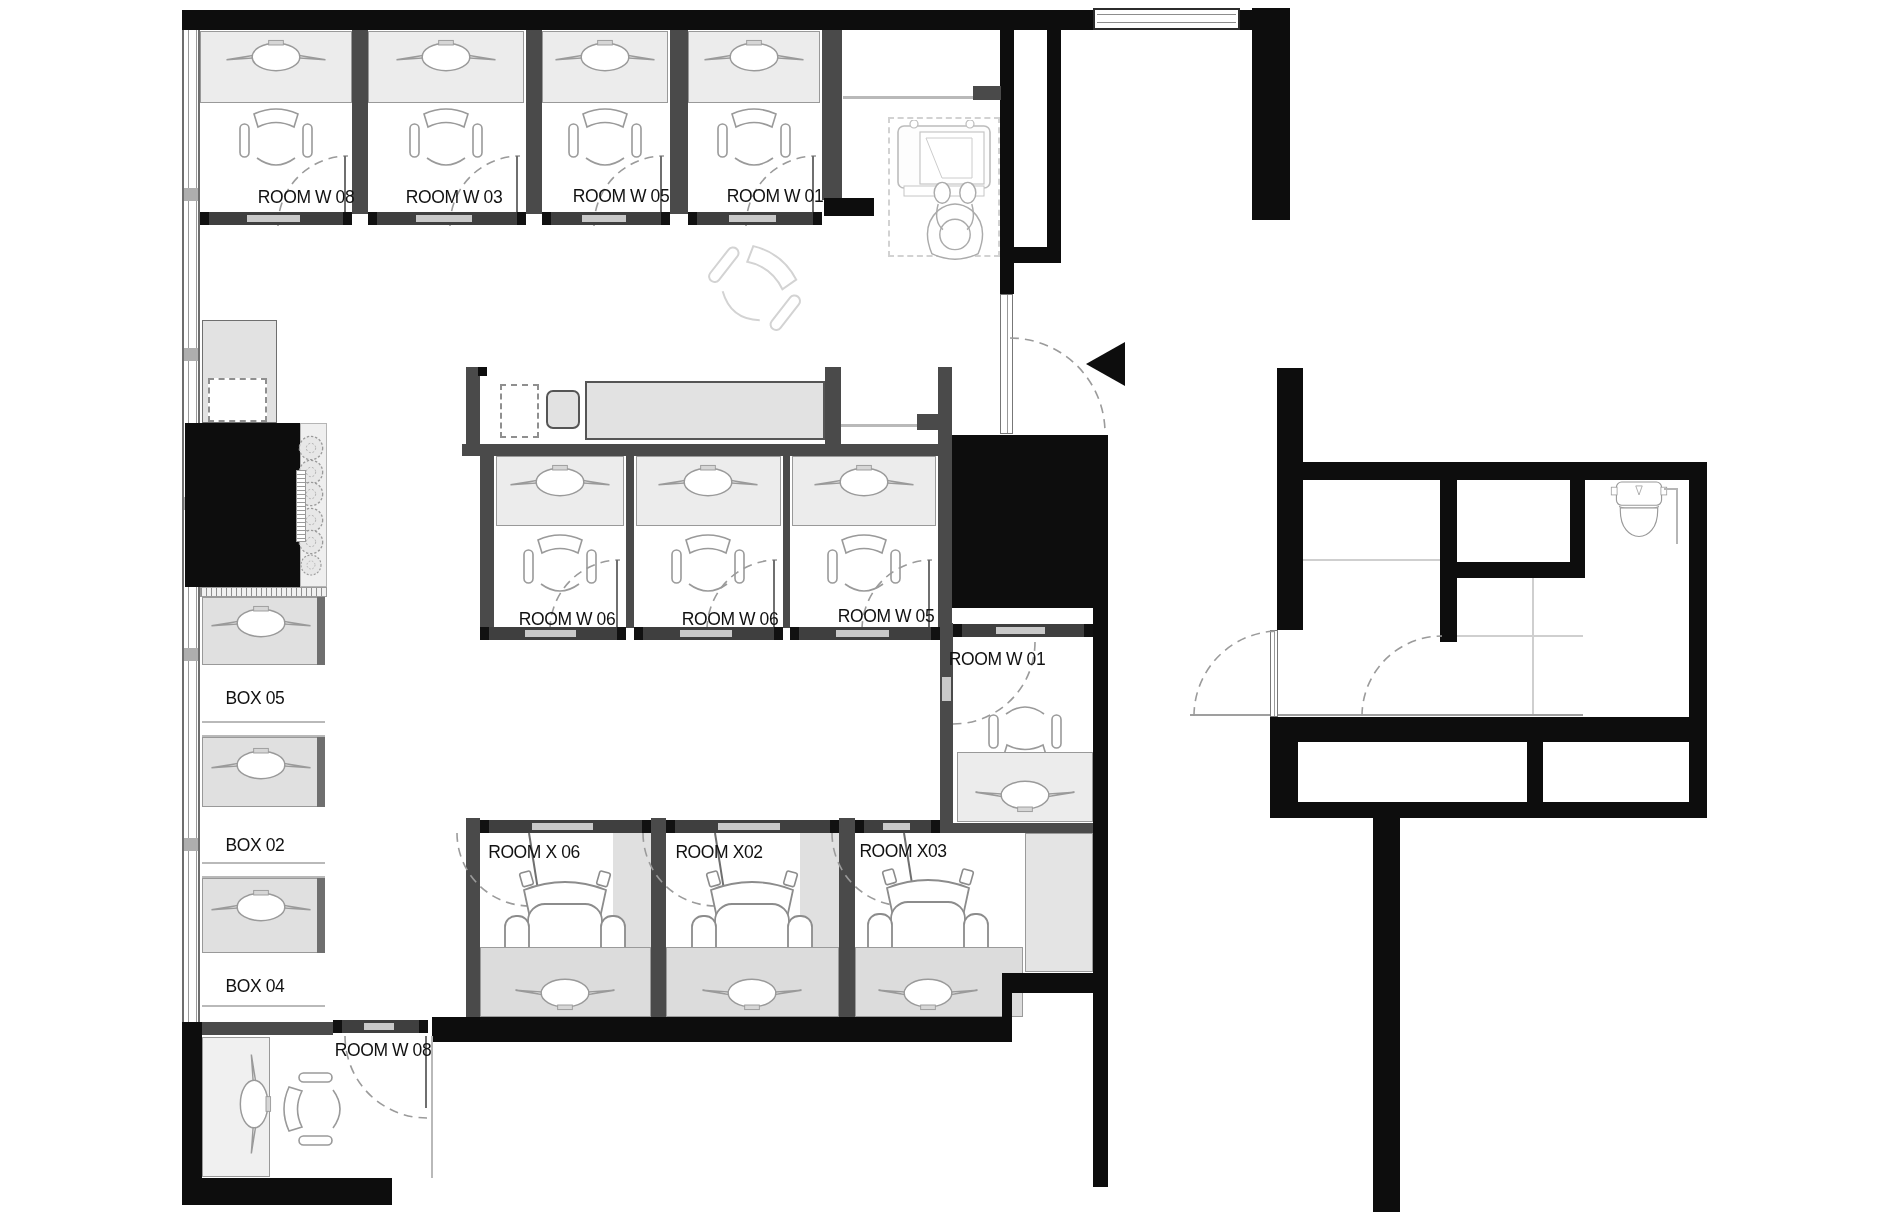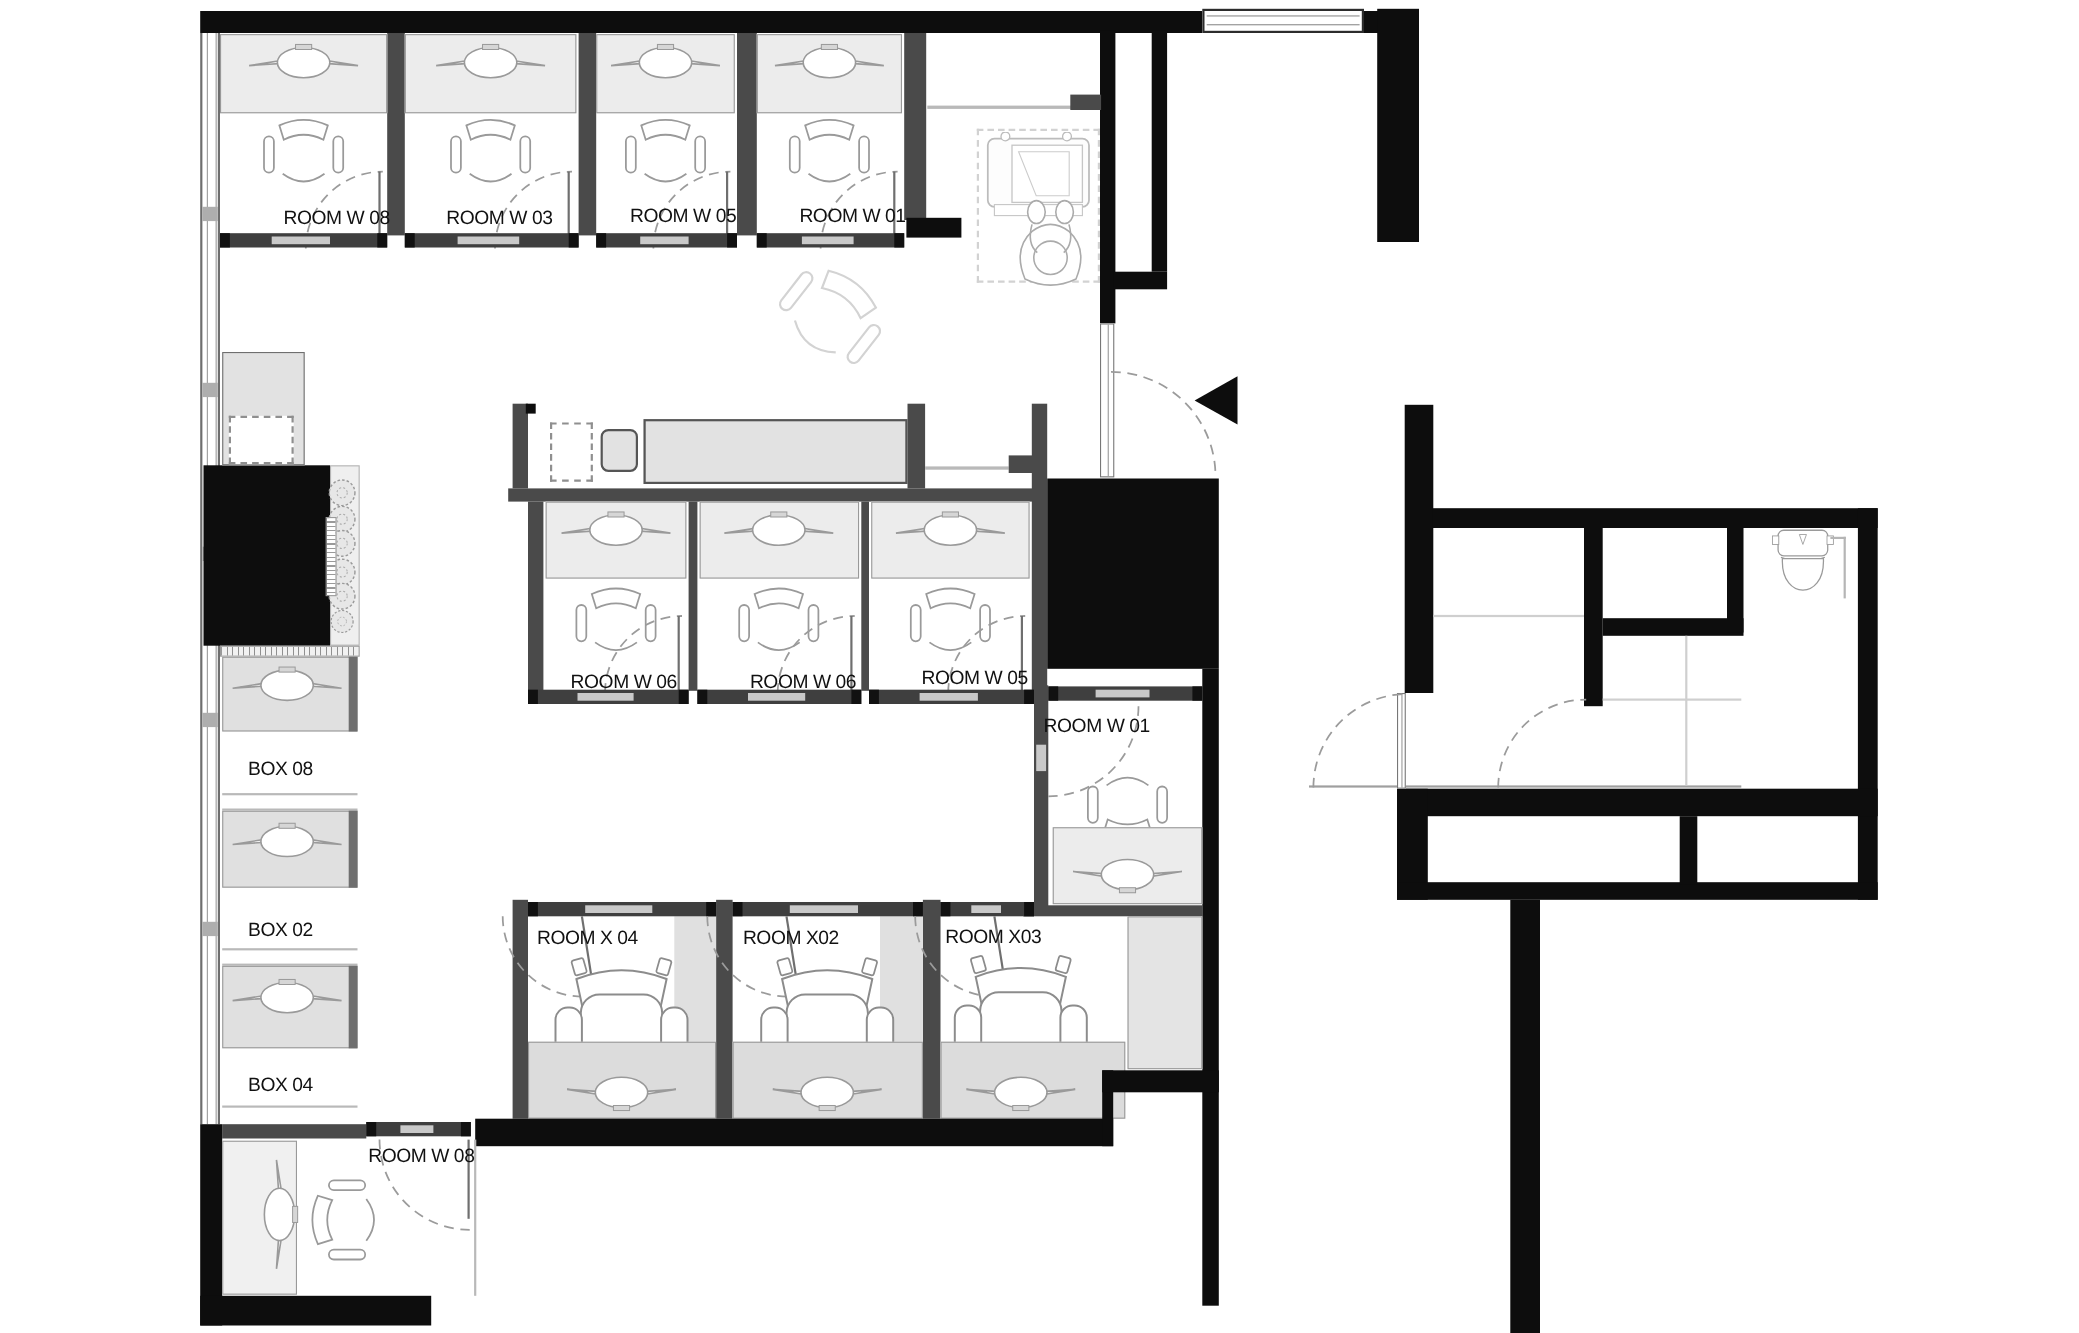--- a/index.html
+++ b/index.html
@@ -308,21 +308,21 @@
       <use href="#monitor"></use>
     </svg>
   <div class="thin" style="left:202px;top:862px;width:123px;height:2px"></div>
   <div class="thin" style="left:202px;top:876px;width:123px;height:2px"></div>
   <div class="desk" style="left:202px;top:878px;width:123px;height:75px;background:#e0e0e0"></div>
   <div class="boxdark" style="left:317px;top:878px;width:8px;height:75px"></div>
   <svg class="glyph" style="left:206px;top:880px" width="110" height="52">
       <use href="#monitor"></use>
     </svg>
   <div class="thin" style="left:202px;top:1005px;width:123px;height:2px"></div>
-  <div class="lbl" style="left:255px;top:699px">BOX 08</div>
+  <div class="lbl" style="left:255px;top:699px">BOX 05</div>
   <div class="lbl" style="left:255px;top:846px">BOX 02</div>
   <div class="lbl" style="left:255px;top:987px">BOX 04</div>
 
   <div class="pw" style="left:466px;top:818px;width:14px;height:199px"></div>
   <div class="pw" style="left:651px;top:818px;width:15px;height:199px"></div>
   <div class="pw" style="left:839px;top:818px;width:16px;height:199px"></div>
   <div class="abs" style="left:613px;top:833px;width:38px;height:114px;background:#e0e0e0"></div>
   <div class="abs" style="left:800px;top:833px;width:39px;height:114px;background:#e0e0e0"></div>
   <div class="track" style="left:480px;top:820px;width:171px"></div>
   <div class="track" style="left:666px;top:820px;width:173px"></div>
@@ -355,21 +355,21 @@
   <div class="deskx" style="left:855px;top:947px;width:168px;height:70px"></div>
   <svg class="glyph" style="left:510px;top:968px;transform:scaleY(-1)" width="110" height="52">
       <use href="#monitor"></use>
     </svg>
   <svg class="glyph" style="left:697px;top:968px;transform:scaleY(-1)" width="110" height="52">
       <use href="#monitor"></use>
     </svg>
   <svg class="glyph" style="left:873px;top:968px;transform:scaleY(-1)" width="110" height="52">
       <use href="#monitor"></use>
     </svg>
-  <div class="lbl" style="left:534px;top:853px">ROOM X 04</div>
+  <div class="lbl" style="left:534px;top:853px">ROOM X 06</div>
   <div class="lbl" style="left:719px;top:853px">ROOM X02</div>
   <div class="lbl" style="left:903px;top:852px">ROOM X03</div>
 
   <div class="wall" style="left:432px;top:1017px;width:580px;height:25px"></div>
   <div class="wall" style="left:1002px;top:973px;width:10px;height:69px"></div>
   <div class="wall" style="left:1002px;top:973px;width:106px;height:20px"></div>
 
   <div class="pw" style="left:202px;top:1022px;width:131px;height:13px"></div>
   <div class="track" style="left:333px;top:1020px;width:95px"></div>
   <div class="wall" style="left:182px;top:1022px;width:20px;height:183px"></div>

